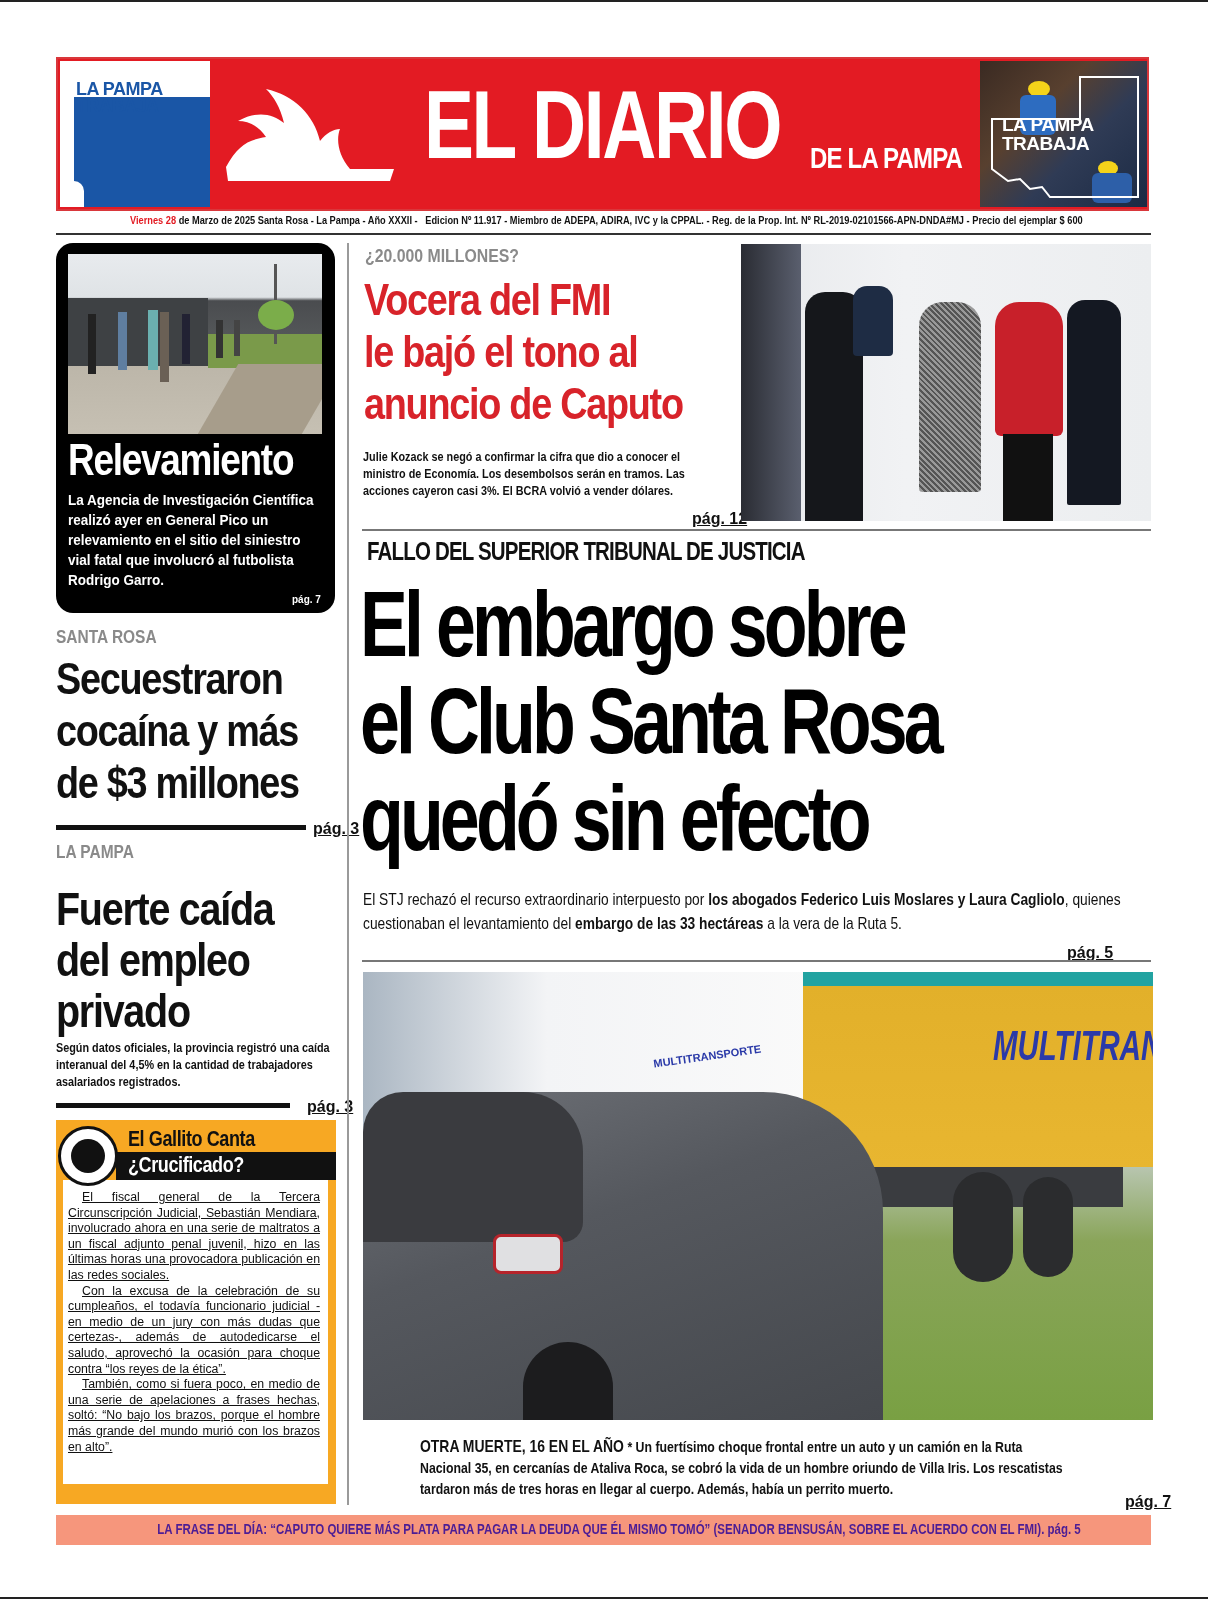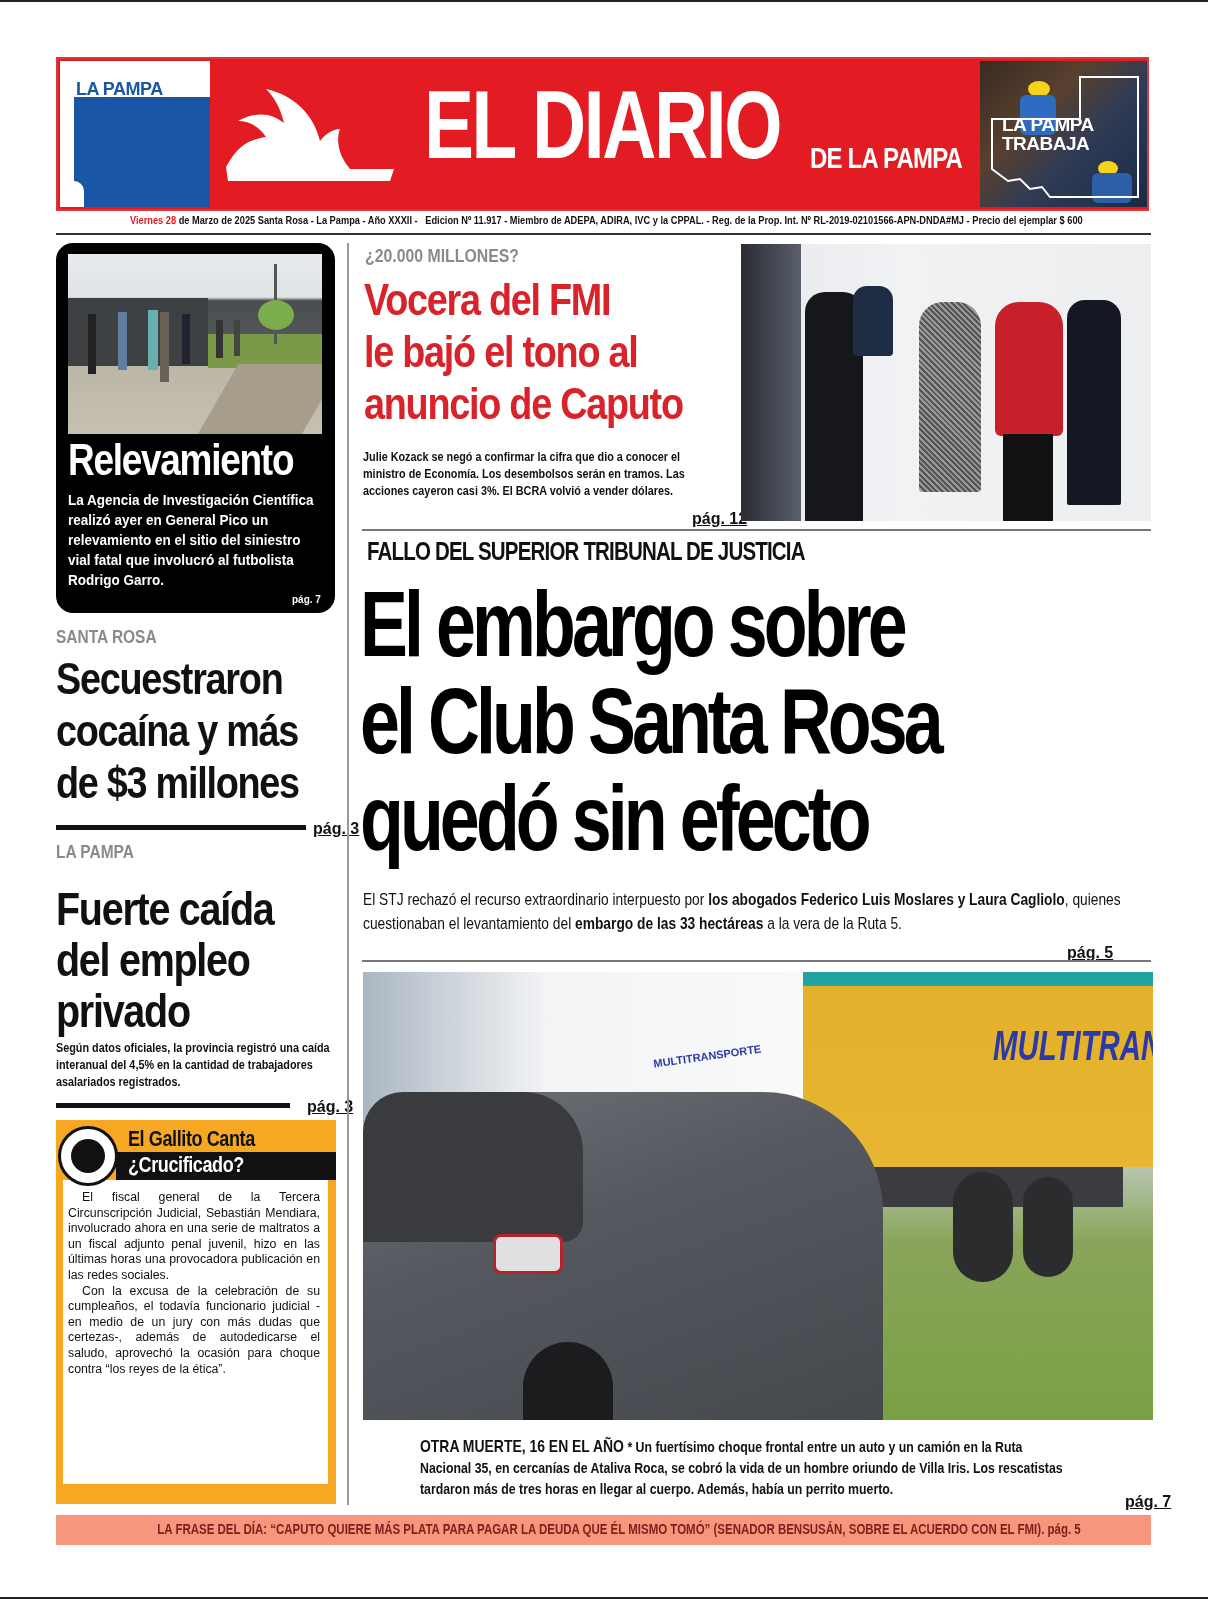--- a/index.html
+++ b/index.html
@@ -41,42 +41,42 @@
 
   
   .gallito { left: 56px; top: 1118px; width: 280px; height: 384px; background: #f7a823; }
   .gallito .inner { position: absolute; left: 7px; top: 60px; width: 265px; height: 304px; background: #fff; }
   .gallito .bar { position: absolute; left: 60px; top: 32px; width: 220px; height: 28px; background: #111; }
   .gallito .logo { position: absolute; left: 2px; top: 6px; width: 60px; height: 60px; border-radius: 50%; background: #fff; border: 3px solid #111; }
   .gallito .logo .inner-dot { position: absolute; left: 10px; top: 10px; width: 34px; height: 34px; border-radius: 50%; background: #111; }
   .gallito .t1 { position: absolute; left: 72px; top: 6px; font-size: 22px; font-weight: 700; color: #111; transform: scaleX(0.82); transform-origin: left top; white-space: nowrap; letter-spacing: -0.5px; }
   .gallito .t2 { position: absolute; left: 72px; top: 32px; font-size: 22px; font-weight: 700; color: #fff; transform: scaleX(0.82); transform-origin: left top; white-space: nowrap; letter-spacing: -0.5px; }
   .gallito .body { position: absolute; left: 12px; top: 70px; width: 252px; font-size: 12.3px; line-height: 15.6px; color: #111; text-align: justify; }
-  .gallito .body p { text-indent: 14px; }
+  .gallito .body p { text-indent: 14px; text-decoration: underline; }
 
   .col-divider { left: 347px; top: 241px; width: 2px; height: 1262px; background: #9a9a9a; }
 
   
   .kicker-20 { left: 365px; top: 244px; font-size: 18px; font-weight: 700; color: #8a8a8a; transform: scaleX(0.88); transform-origin: left top; white-space: nowrap; }
   .fmi-head { left: 364px; top: 272px; width: 420px; font-size: 45px; line-height: 52px; font-weight: 700; color: #d8232a; letter-spacing: -1.5px; transform: scaleX(0.84); transform-origin: left top; }
   .fmi-text { left: 363px; top: 447px; width: 400px; font-size: 12.3px; line-height: 17px; font-weight: 700; color: #111; transform: scaleX(0.88); transform-origin: left top; }
   .fmi-photo { left: 741px; top: 242px; width: 410px; height: 277px; background: linear-gradient(90deg, #e7e9ec 0%, #f1f2f4 40%, #eceef0 100%); }
 
   .rule-mid { left: 362px; top: 527px; width: 789px; height: 2px; background: #777; }
   .fallo-kicker { left: 367px; top: 535px; font-size: 25px; font-weight: 700; color: #111; letter-spacing: -1px; transform: scaleX(0.82); transform-origin: left top; white-space: nowrap; }
   .embargo-head { left: 360px; top: 574px; font-size: 92px; line-height: 97px; font-weight: 700; color: #000; letter-spacing: -5px; transform: scaleX(0.78); transform-origin: left top; white-space: nowrap; }
   .stj-text { left: 363px; top: 886px; width: 970px; font-size: 17px; line-height: 24px; color: #111; transform: scaleX(0.81); transform-origin: left top; }
   .stj-text b { font-weight: 700; }
   .rule-mid2 { left: 362px; top: 958px; width: 789px; height: 2px; background: #777; }
 
   .crash-photo { left: 363px; top: 970px; width: 790px; height: 448px; background: #7d8a7a; }
 
   .crash-caption { left: 420px; top: 1434px; width: 790px; font-size: 15px; line-height: 21px; font-weight: 700; color: #111; transform: scaleX(0.82); transform-origin: left top; }
   .frase { left: 56px; top: 1513px; width: 1095px; height: 30px; background: #f6967c; }
-  .frase-text { position: absolute; left: 0; top: 6px; width: 100%; text-align: center; font-size: 14px; font-weight: 700; color: #7f1d1d; white-space: nowrap; }
+  .frase-text { position: absolute; left: 0; top: 6px; width: 100%; text-align: center; font-size: 14px; font-weight: 700; color: #4c1d95; white-space: nowrap; }
   .frase-text span { display: inline-block; transform: scaleX(0.82); }
 </style>
 </head>
 <body>
 
 <div class="abs masthead">
   <div class="abs lpt-left">
     <div class="blue"></div>
     <div class="blue-notch"></div>
     <div class="blue-cut"></div>
@@ -156,20 +156,21 @@
   <div class="bar"></div>
   <div class="inner"></div>
   <div class="logo">
       <div class="inner-dot"></div>
     </div>
   <div class="t1">El Gallito Canta</div>
   <div class="t2">¿Crucificado?</div>
   <div class="body">
     <p>El fiscal general de la Tercera Circunscripción Judicial, Sebastián Mendiara, involucrado ahora en una serie de maltratos a un fiscal adjunto penal juvenil, hizo en las últimas horas una provocadora publicación en las redes sociales.</p>
     <p>Con la excusa de la celebración de su cumpleaños, el todavía funcionario judicial -en medio de un jury con más dudas que certezas-, además de autodedicarse el saludo, aprovechó la ocasión para choque contra “los reyes de la ética”.</p>
+    <p>También, como si fuera poco, en medio de una serie de apelaciones a frases hechas, soltó: “No bajo los brazos, porque el hombre más grande del mundo murió con los brazos en alto”.</p>
   </div>
 </div>
 
 <div class="abs col-divider"></div>
 
 <div class="abs kicker-20">¿20.000 MILLONES?</div>
 <div class="abs fmi-head">
   <div>Vocera del FMI</div>
   <div>le bajó el tono al</div>
   <div>anuncio de Caputo</div>

